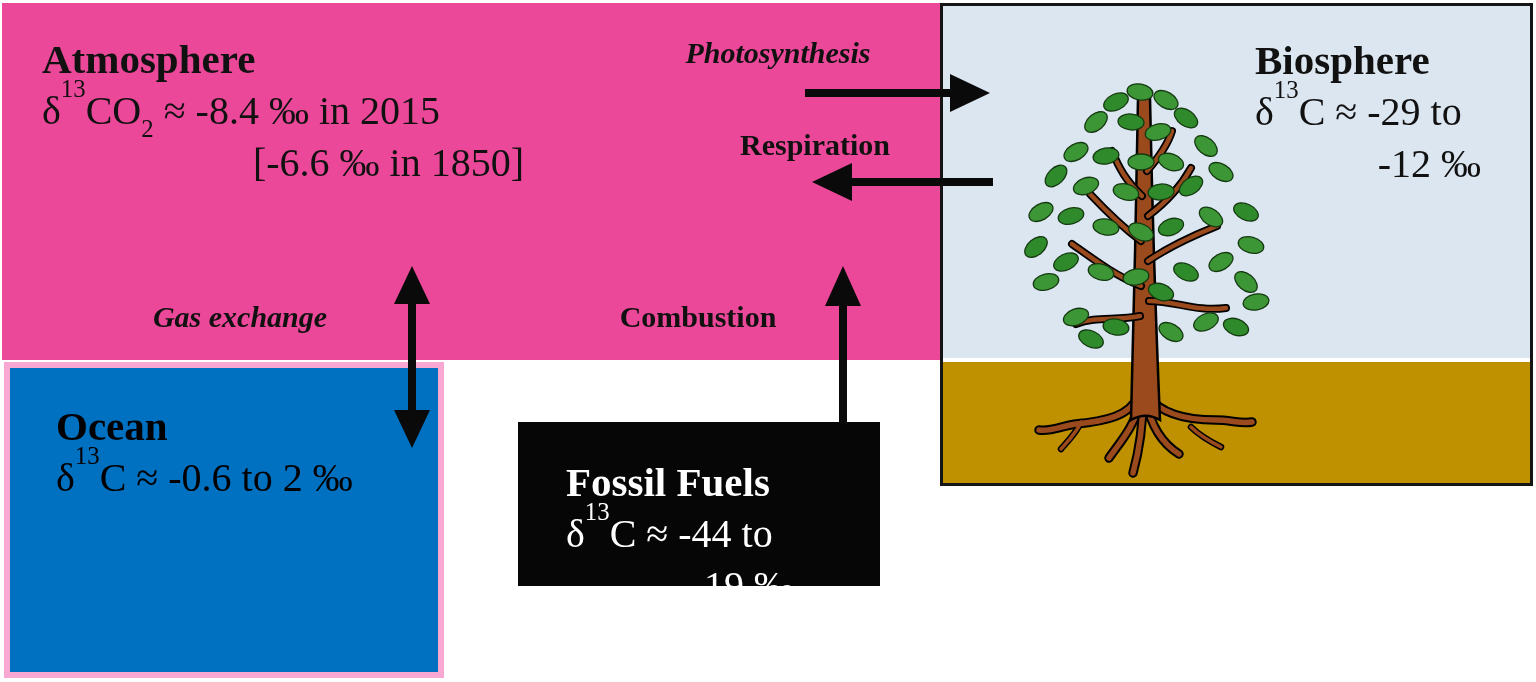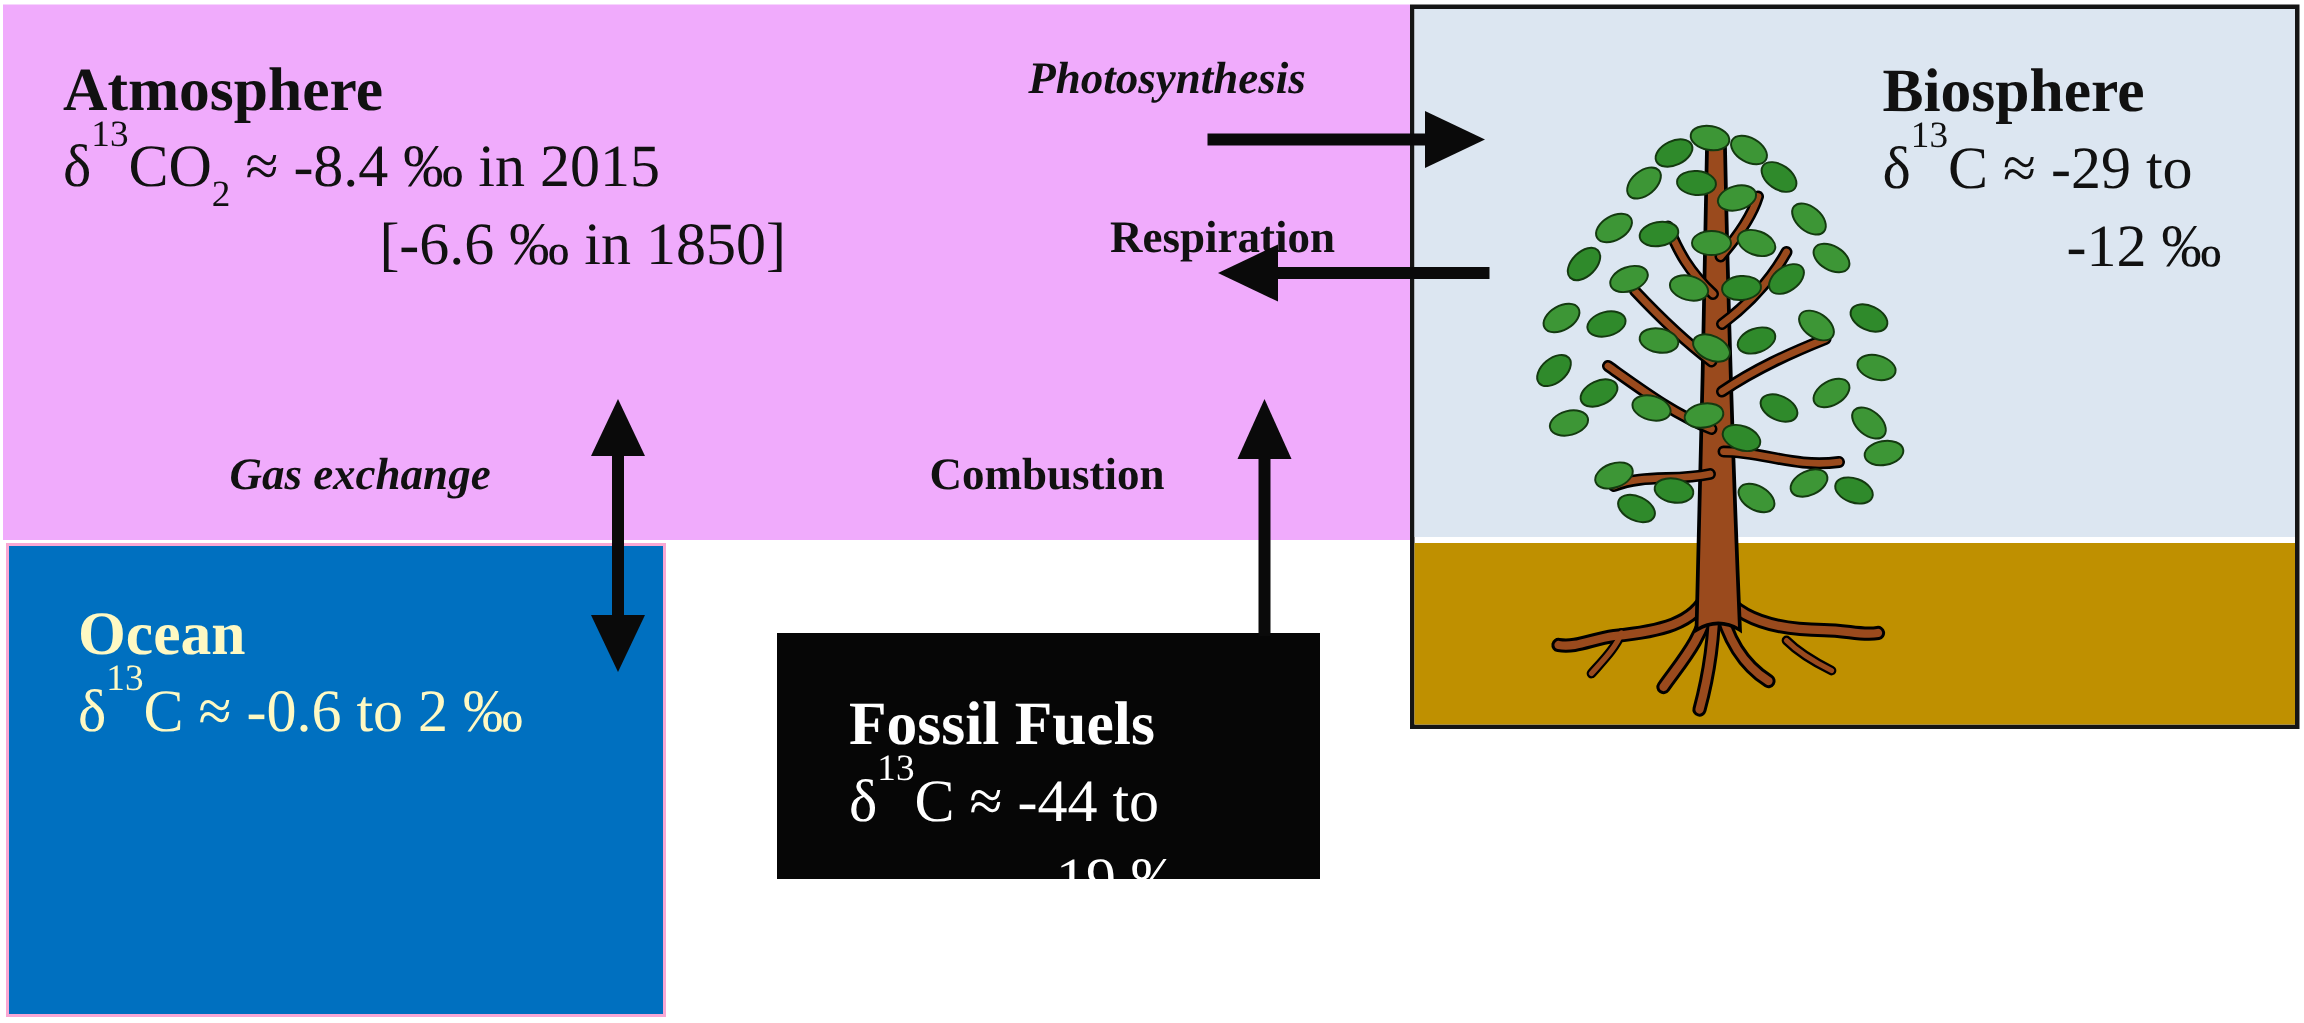--- a/index.html
+++ b/index.html
@@ -2,25 +2,25 @@
 <html><head>
 <meta charset="utf-8">
 <style>
   html,body{margin:0;padding:0;background:#fff;}
   .canvas{
     position:relative;width:1536px;height:682px;background:#ffffff;
     font-family:"Liberation Serif","DejaVu Serif",serif;color:#111;overflow:hidden;
   }
   .abs{position:absolute;}
   
-  .atmo-band{left:2px;top:3px;width:938px;height:357px;background:#f0abfc;}
+  .atmo-band{left:2px;top:3px;width:938px;height:357px;background:#ec4899;}
   .bio-box{left:940px;top:3px;width:593px;height:483px;border:3px solid #151515;background:#fff;box-sizing:border-box;padding-left:47px;}
   .bio-sky{left:0;top:0;width:100%;height:352px;background:#dce6f1;}
   .bio-ground{left:0;top:356px;width:100%;height:121px;background:#bf9000;}
-  .ocean-box{left:4px;top:362px;width:440px;height:316px;background:#0070c0;border:2px solid #f9a8d4;box-sizing:border-box;color:#fef9c3;}
+  .ocean-box{left:4px;top:362px;width:440px;height:316px;background:#0070c0;border:6px solid #f9a8d4;box-sizing:border-box;color:#000000;}
   .fossil-box{left:518px;top:422px;width:362px;height:164px;background:#060606;color:#fff;}
   
   .res-title{font-weight:bold;font-size:41px;line-height:52px;white-space:nowrap;}
   .res-line{font-size:40px;line-height:52px;white-space:nowrap;}
   .right{text-align:right;}
   sup{font-size:.62em;line-height:0;position:relative;top:-.5em;letter-spacing:0;}
   sub{font-size:.62em;line-height:0;position:relative;top:.18em;}
   .proc{font-size:30px;font-weight:bold;line-height:46px;text-align:center;white-space:nowrap;}
   .ital{font-style:italic;}
   .atmo-text{left:40px;top:30px;width:482px;}
@@ -159,21 +159,21 @@
 
   <div class="abs fossil-box">
     <div class="abs fossil-text">
       <div class="res-title">Fossil Fuels</div>
       <div class="res-line"><span>δ</span><sup>13</sup><span>C</span><span> ≈ -44 to</span></div>
       <div class="res-line right" style="padding-right:20px;">-19 ‰</div>
     </div>
   </div>
 
   <div class="abs proc ital" style="left:628px;top:30px;width:300px;">Photosynthesis</div>
-  <div class="abs proc" style="left:665px;top:122px;width:300px;margin-top:14px;">Respiration</div>
+  <div class="abs proc" style="left:665px;top:122px;width:300px;">Respiration</div>
   <div class="abs proc ital" style="left:85px;top:294px;width:310px;">Gas exchange</div>
   <div class="abs proc" style="left:548px;top:294px;width:300px;">Combustion</div>
 
   <svg class="abs arrows" viewBox="0 0 1536 682" xmlns="http://www.w3.org/2000/svg">
     <g fill="#0a0a0a" stroke="#0a0a0a">
       <g>
         <line x1="805" y1="93" x2="952" y2="93" stroke-width="8"></line>
         <polygon points="950,74 990,93 950,112" stroke="none"></polygon>
       </g>
       <g>

